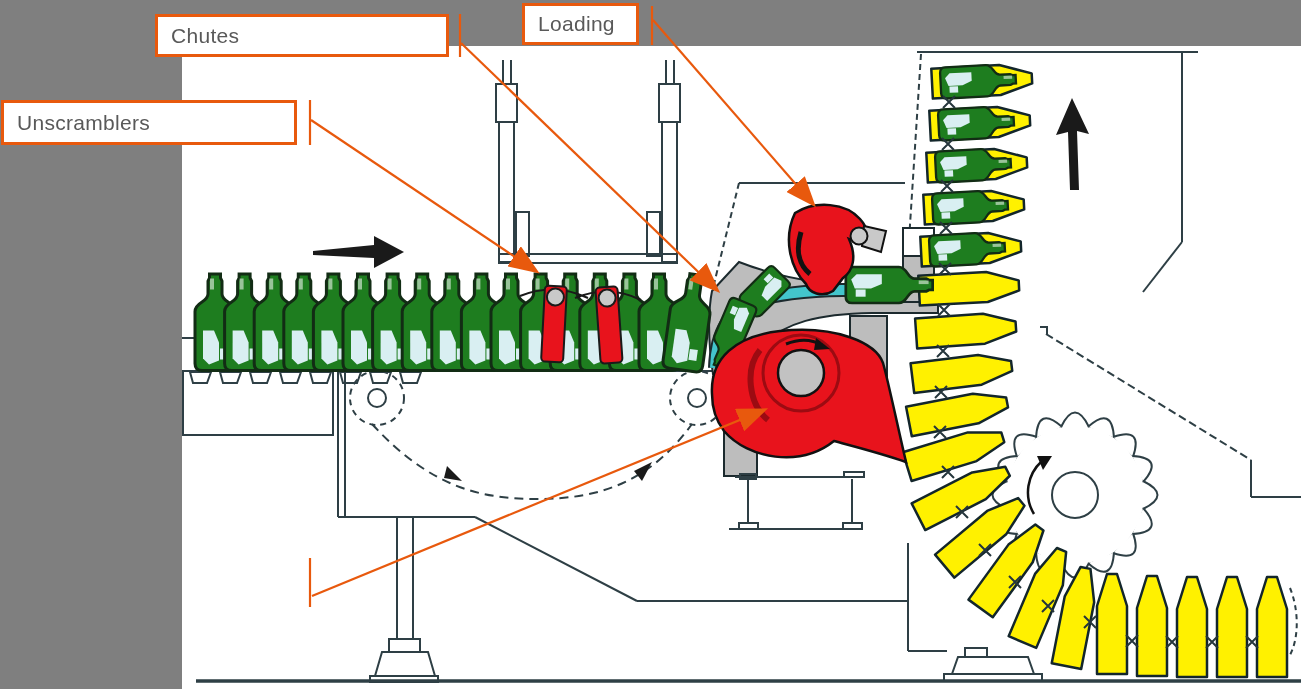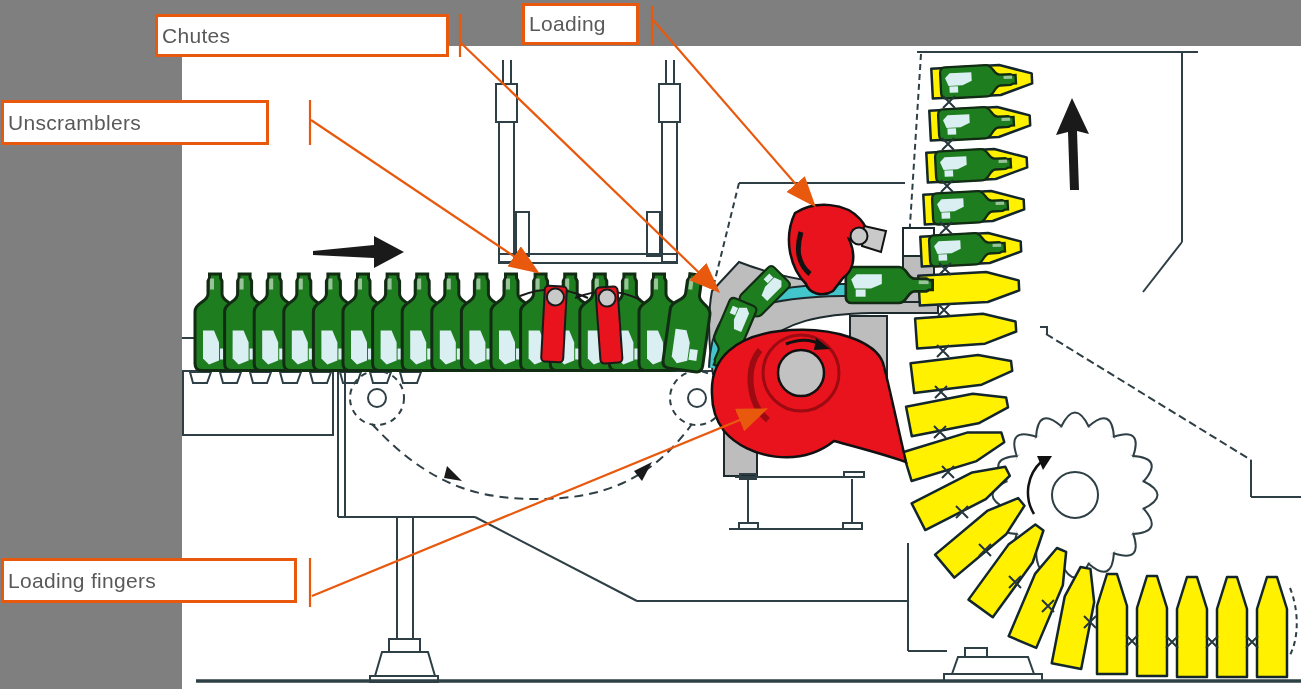--- a/index.html
+++ b/index.html
@@ -1,21 +1,21 @@
 <!DOCTYPE html>
 <html><head>
 <meta charset="utf-8">
 <style>
   html,body{margin:0;padding:0;background:#ffffff;}
   .stage{position:relative;width:1301px;height:689px;overflow:hidden;
          font-family:"Liberation Sans", sans-serif;background:#ffffff;}
   .stage svg{position:absolute;left:0;top:0;}
   .callout{position:absolute;background:#ffffff;border:3px solid #e8590d;
            box-sizing:border-box;display:flex;align-items:center;
-           padding-left:4px;font-size:21px;color:#595959;letter-spacing:.3px;}
+           padding-left:13px;font-size:21px;color:#595959;letter-spacing:.3px;}
   .machine-line{stroke:#2e3f45;fill:none;stroke-width:2;}
 </style>
 </head>
 <body>
 
 <div class="stage">
 
 <svg width="1301" height="689" viewBox="0 0 1301 689">
   <defs>
     <g id="bottleShape">
@@ -275,20 +275,17 @@
     <line x1="312" y1="596" x2="764" y2="410" marker-end="url(#mOrange)"></line>
   </g>
 </svg>
 
 <div class="callout" style="left:155px;top:14px;width:294px;height:43px">
   <span>Chutes</span>
 </div>
 <div class="callout" style="left:522px;top:3px;width:117px;height:42px">
   <span>Loading</span>
 </div>
-<div class="callout" style="left:1px;top:100px;width:268px;height:45px">
+<div class="callout" style="left:1px;top:100px;width:296px;height:45px">
   <span>Unscramblers</span>
 </div>
-<div class="callout" style="left:1px;top:558px;width:296px;height:45px">
-  <span>Loading fingers</span>
-</div>
 
 </div>
 
 </body></html>

